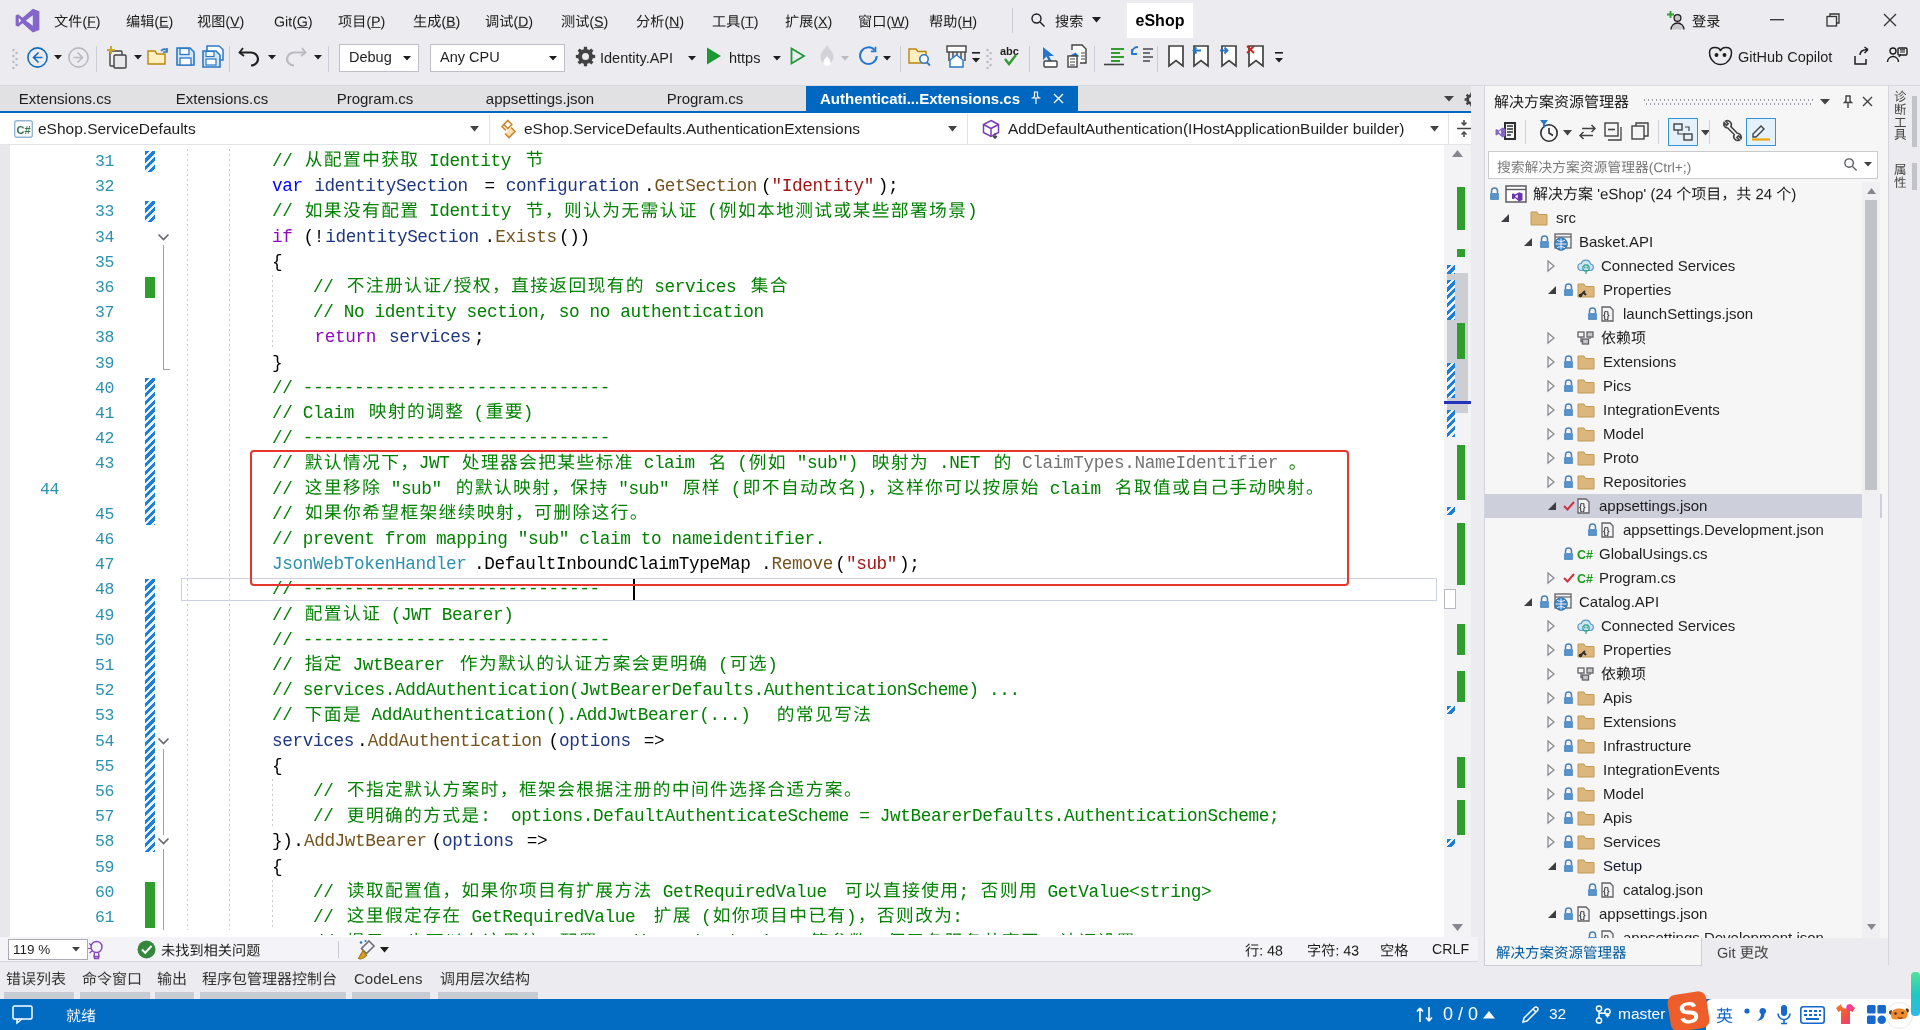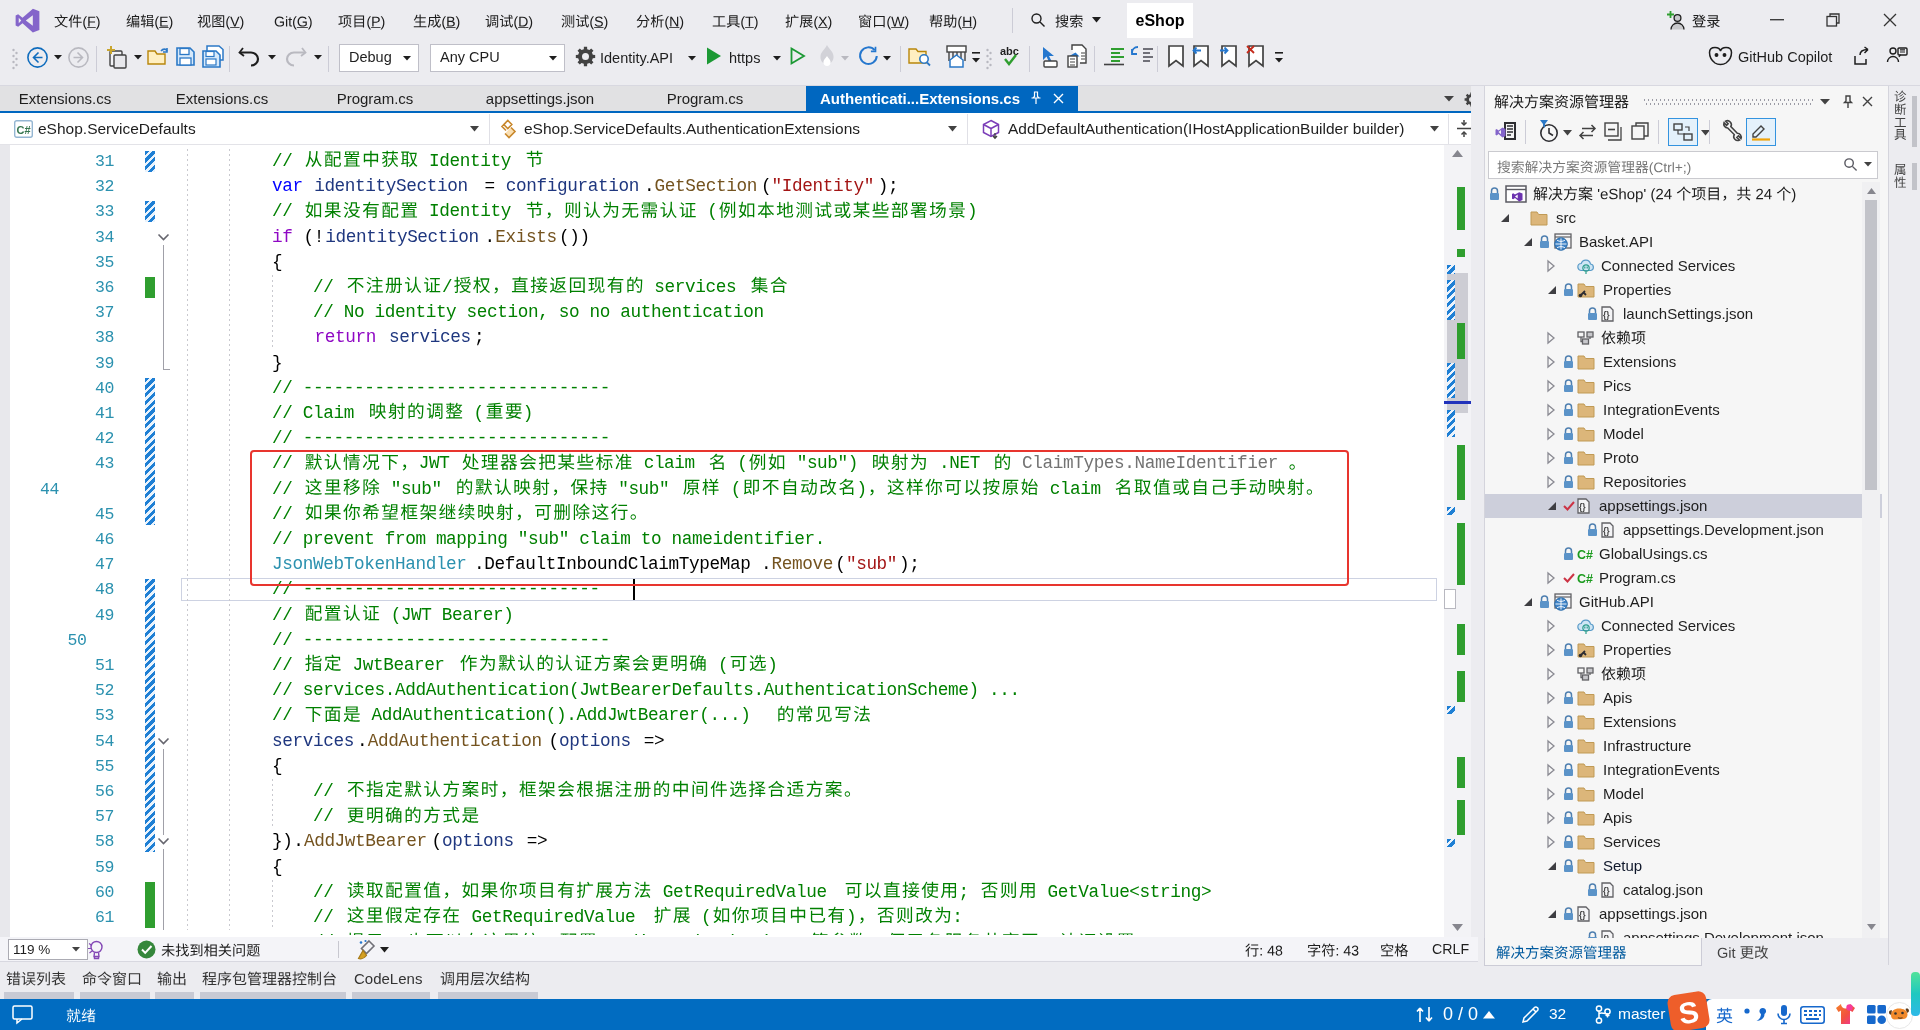--- a/index.html
+++ b/index.html
@@ -882,20 +882,21 @@
         <g transform="scale(1,-1)">
           <use href="#g136" x="40"></use>
           <use href="#g137" x="1121"></use>
           <use href="#g138" x="2202"></use>
           <use href="#g82" x="3283"></use>
           <use href="#g134" x="4364"></use>
           <use href="#g152" x="5444"></use>
           <use href="#g141" x="6525"></use>
         </g>
       </svg>
+      <span style="position:absolute;left:480.3px;white-space:pre;color:#008000">:  options.DefaultAuthenticateScheme = JwtBearerDefaults.AuthenticationScheme;</span>
     </div>
     <div class="abs mono" style="left:0;top:829.30px;width:1444px;height:25.20px;font-size:17.7px;line-height:25.20px">
       <span style="position:absolute;left:272.0px;white-space:pre;color:#000">})</span>
       <span style="position:absolute;left:293.3px;white-space:pre;color:#000">.</span>
       <span style="position:absolute;left:303.9px;white-space:pre;color:#74531F">AddJwtBearer</span>
       <span style="position:absolute;left:431.4px;white-space:pre;color:#000">(</span>
       <span style="position:absolute;left:442.1px;white-space:pre;color:#1F377F">options</span>
       <span style="position:absolute;left:516.5px;white-space:pre;color:#000"> =&gt;</span>
     </div>
     <div class="abs mono" style="left:0;top:854.50px;width:1444px;height:25.20px;font-size:17.7px;line-height:25.20px">
@@ -1047,21 +1048,21 @@
 <div class="abs mono" style="left:40px;top:375.70px;width:74px;height:25.20px;font-size:16.5px;line-height:25.20px;color:#2B91AF;text-align:right">40</div>
 <div class="abs mono" style="left:40px;top:400.90px;width:74px;height:25.20px;font-size:16.5px;line-height:25.20px;color:#2B91AF;text-align:right">41</div>
 <div class="abs mono" style="left:40px;top:426.10px;width:74px;height:25.20px;font-size:16.5px;line-height:25.20px;color:#2B91AF;text-align:right">42</div>
 <div class="abs mono" style="left:40px;top:451.30px;width:74px;height:25.20px;font-size:16.5px;line-height:25.20px;color:#2B91AF;text-align:right">43</div>
 <div class="abs mono" style="left:40px;top:476.50px;width:74px;height:25.20px;font-size:16.5px;line-height:25.20px;color:#2B91AF;text-align:left">44</div>
 <div class="abs mono" style="left:40px;top:501.70px;width:74px;height:25.20px;font-size:16.5px;line-height:25.20px;color:#2B91AF;text-align:right">45</div>
 <div class="abs mono" style="left:40px;top:526.90px;width:74px;height:25.20px;font-size:16.5px;line-height:25.20px;color:#2B91AF;text-align:right">46</div>
 <div class="abs mono" style="left:40px;top:552.10px;width:74px;height:25.20px;font-size:16.5px;line-height:25.20px;color:#2B91AF;text-align:right">47</div>
 <div class="abs mono" style="left:40px;top:577.30px;width:74px;height:25.20px;font-size:16.5px;line-height:25.20px;color:#2B91AF;text-align:right">48</div>
 <div class="abs mono" style="left:40px;top:602.50px;width:74px;height:25.20px;font-size:16.5px;line-height:25.20px;color:#2B91AF;text-align:right">49</div>
-<div class="abs mono" style="left:40px;top:627.70px;width:74px;height:25.20px;font-size:16.5px;line-height:25.20px;color:#2B91AF;text-align:center">50</div>
+<div class="abs mono" style="left:40px;top:627.70px;width:74px;height:25.20px;font-size:16.5px;line-height:25.20px;color:#2B91AF;text-align:right">50</div>
 <div class="abs mono" style="left:40px;top:652.90px;width:74px;height:25.20px;font-size:16.5px;line-height:25.20px;color:#2B91AF;text-align:right">51</div>
 <div class="abs mono" style="left:40px;top:678.10px;width:74px;height:25.20px;font-size:16.5px;line-height:25.20px;color:#2B91AF;text-align:right">52</div>
 <div class="abs mono" style="left:40px;top:703.30px;width:74px;height:25.20px;font-size:16.5px;line-height:25.20px;color:#2B91AF;text-align:right">53</div>
 <div class="abs mono" style="left:40px;top:728.50px;width:74px;height:25.20px;font-size:16.5px;line-height:25.20px;color:#2B91AF;text-align:right">54</div>
 <div class="abs mono" style="left:40px;top:753.70px;width:74px;height:25.20px;font-size:16.5px;line-height:25.20px;color:#2B91AF;text-align:right">55</div>
 <div class="abs mono" style="left:40px;top:778.90px;width:74px;height:25.20px;font-size:16.5px;line-height:25.20px;color:#2B91AF;text-align:right">56</div>
 <div class="abs mono" style="left:40px;top:804.10px;width:74px;height:25.20px;font-size:16.5px;line-height:25.20px;color:#2B91AF;text-align:right">57</div>
 <div class="abs mono" style="left:40px;top:829.30px;width:74px;height:25.20px;font-size:16.5px;line-height:25.20px;color:#2B91AF;text-align:right">58</div>
 <div class="abs mono" style="left:40px;top:854.50px;width:74px;height:25.20px;font-size:16.5px;line-height:25.20px;color:#2B91AF;text-align:right">59</div>
 <div class="abs mono" style="left:40px;top:879.70px;width:74px;height:25.20px;font-size:16.5px;line-height:25.20px;color:#2B91AF;text-align:right">60</div>
@@ -1438,21 +1439,21 @@
 <path d="M2.5 6V4a3 3 0 0 1 6 0v2" fill="none" stroke="#4E7FB0" stroke-width="1.5"></path>
 <rect x="1" y="6" width="9" height="7" rx="1" fill="#5B93C8"></rect>
   </svg>
 <svg class="ic" style="left:1553px;top:593.0px" width="19" height="18" viewBox="0 0 19 18">
 <rect x="2" y="1" width="16" height="14" fill="#F4F4F6" stroke="#616165" stroke-width="1.3"></rect>
 <path d="M2 4h16" stroke="#616165" stroke-width="1.2"></path>
 <circle cx="8" cy="11" r="6.5" fill="#3F83C6"></circle>
 <path d="M2 11h12M8 4.5v13M4 7.2c2.5 1.6 5.5 1.6 8 0M4 14.8c2.5-1.6 5.5-1.6 8 0" stroke="#fff" stroke-width="0.9" fill="none"></path>
 <circle cx="8" cy="11" r="6.2" fill="none" stroke="#2E6DA8" stroke-width="1"></circle>
   </svg>
-<div class="abs" style="left:1579px;top:590px;height:24px;line-height:24px;font-size:15px;color:#1E1E1E;white-space:pre">GitHub.API</div>
+<div class="abs" style="left:1579px;top:590px;height:24px;line-height:24px;font-size:15px;color:#1E1E1E;white-space:pre">Catalog.API</div>
 <svg class="ic" style="left:1547px;top:620.0px" width="8" height="12" viewBox="0 0 8 12" fill="none" stroke="#8A8A92" stroke-width="1.3">
     <path d="M1 1l6 5-6 5Z"></path>
   </svg>
 <svg class="ic" style="left:1577px;top:618.0px" width="18" height="16" viewBox="0 0 18 16">
 <path d="M4.5 12.5a3.5 3.5 0 0 1-.3-7A4.8 4.8 0 0 1 13.5 6a3.3 3.3 0 0 1 .3 6.5Z" fill="#CFE6F5" stroke="#5A9BC8" stroke-width="1.2"></path>
 <circle cx="9" cy="10" r="3.2" fill="none" stroke="#2E9E8E" stroke-width="1.2"></circle>
 <path d="M9 13.2V16M7.8 8.5v2M10.2 8.5v2" stroke="#2E9E8E" stroke-width="1.2"></path>
   </svg>
 <div class="abs" style="left:1601px;top:614px;height:24px;line-height:24px;font-size:15px;color:#1E1E1E;white-space:pre">Connected Services</div>
 <svg class="ic" style="left:1547px;top:644.0px" width="8" height="12" viewBox="0 0 8 12" fill="none" stroke="#8A8A92" stroke-width="1.3">

